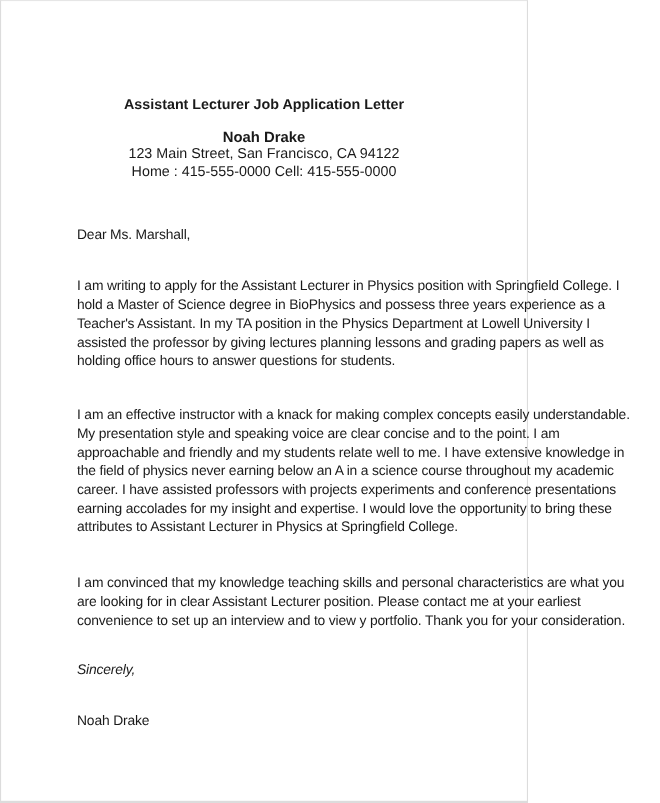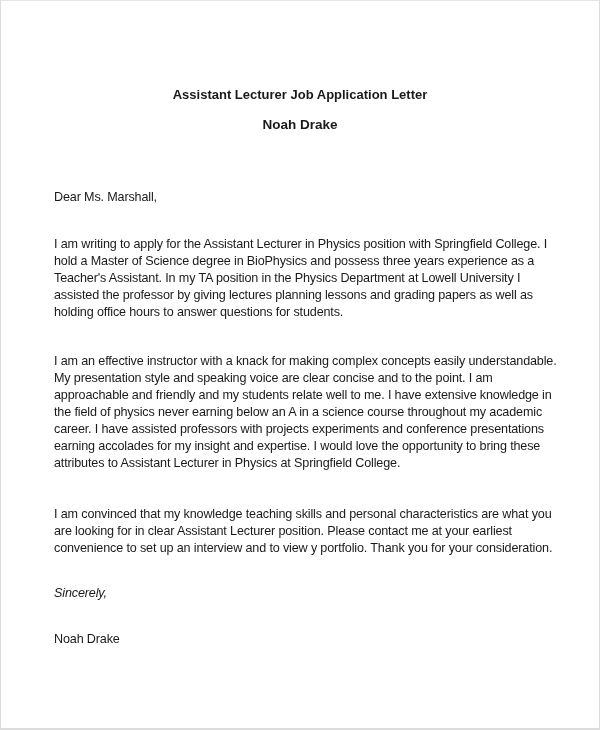--- a/index.html
+++ b/index.html
@@ -10,21 +10,21 @@
     body {
       width: 600px;
       height: 730px;
       overflow: hidden;
       font-family: "Liberation Sans", sans-serif;
       color: #1a1a1a;
     }
     .page {
       position: relative;
       box-sizing: border-box;
-      width: 600px;
+      width: 480px;
       height: 730px;
       background: #ffffff;
       border-left: 1px solid #dcdcdc;
       border-right: 1px solid #dcdcdc;
       border-top: 1px solid #e6e6e6;
       border-bottom: 2px solid #dcdcdc;
     }
     .header {
       position: absolute;
       left: 0;
@@ -44,38 +44,40 @@
     }
     .body-text {
       position: absolute;
       left: 53px;
       width: 520px;
       font-size: 12.6px;
       line-height: 17px;
       letter-spacing: -0.15px;
     }
     .para {
-      margin: 0;
+      margin: 16px;
       white-space: pre-line;
     }
     .salutation { top: 188px; }
     .p1 { top: 235px; }
     .p2 { top: 352px; }
     .p3 { top: 505px; }
     .closing { top: 584px; font-style: italic; }
     .signature { top: 630px; }
   </style>
 </head>
 <body>
 
 <div class="page">
 
   <div class="header">
     <div class="doc-title">Assistant Lecturer Job Application Letter</div>
     <div class="sender-name">Noah Drake</div>
+    <div>123 Main Street, San Francisco, CA 94122</div>
+    <div>Home : 415-555-0000 Cell: 415-555-0000</div>
   </div>
 
   <p class="body-text para salutation">Dear Ms. Marshall,</p>
 
   <p class="body-text para p1">I am writing to apply for the Assistant Lecturer in Physics position with Springfield College. I
 hold a Master of Science degree in BioPhysics and possess three years experience as a
 Teacher's Assistant. In my TA position in the Physics Department at Lowell University I
 assisted the professor by giving lectures planning lessons and grading papers as well as
 holding office hours to answer questions for students.</p>
 

